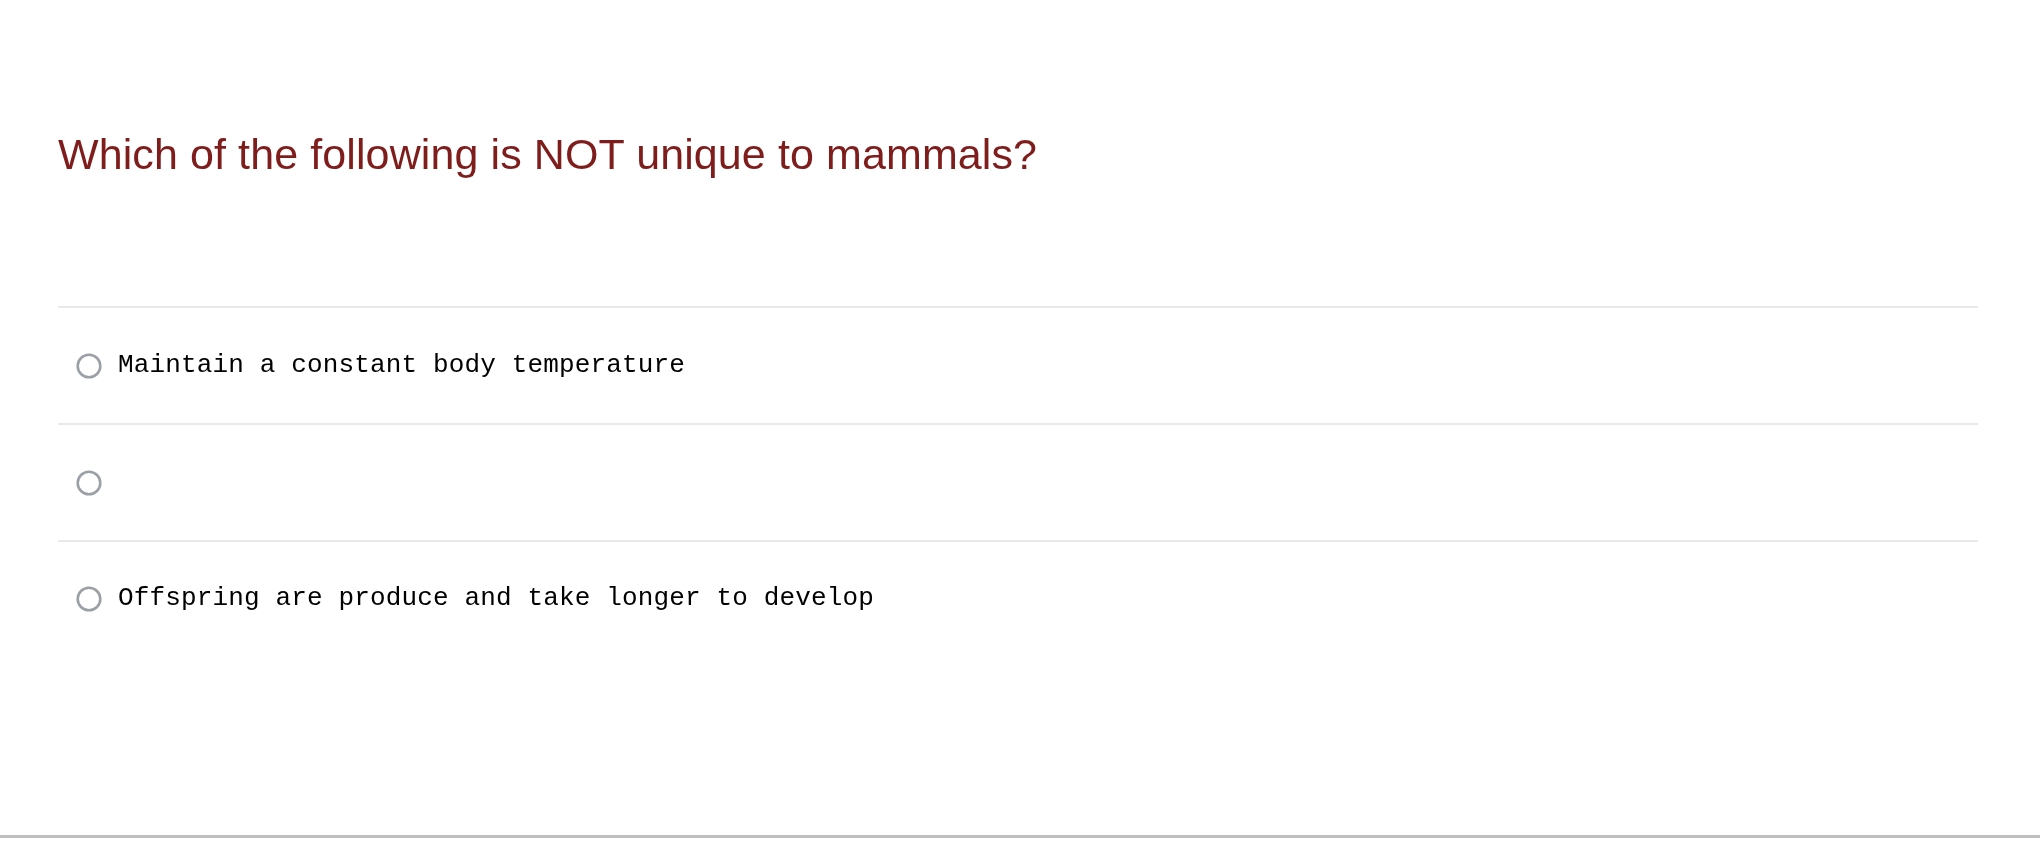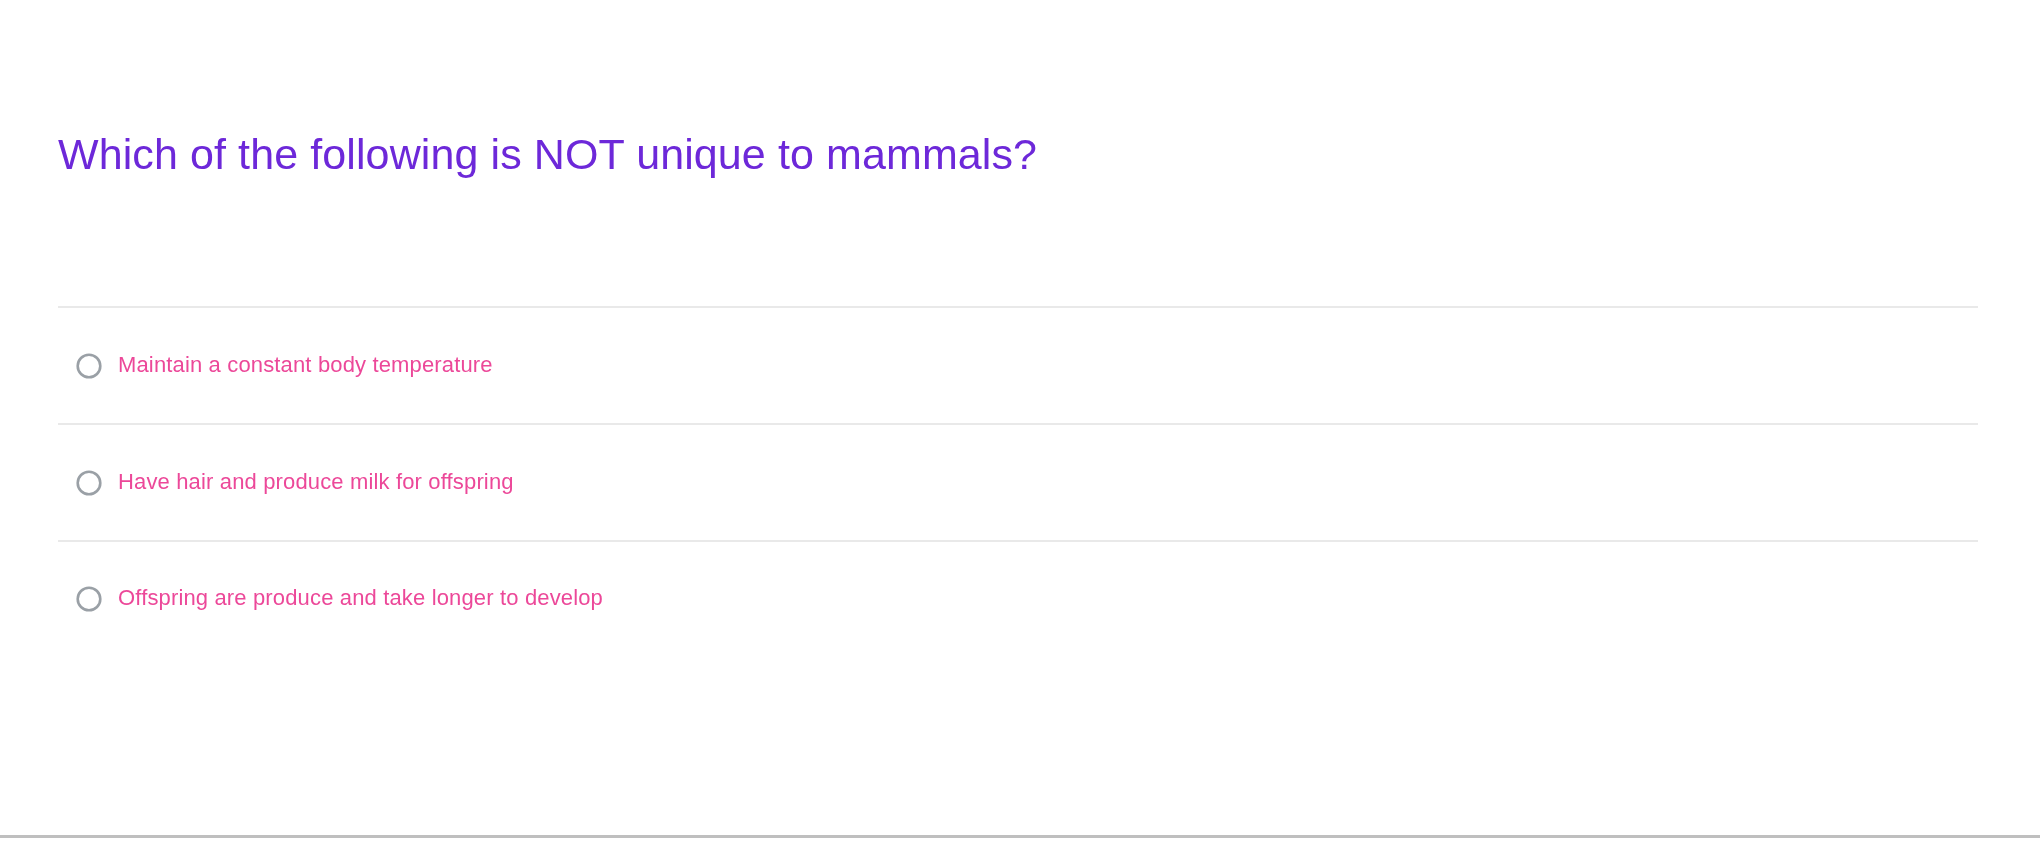--- a/index.html
+++ b/index.html
@@ -25,21 +25,21 @@
     box-sizing: border-box;
   }
 
   
   #question-prompt {
     position: absolute;
     left: 58px;
     top: 128px;
     font-size: 43px;
     line-height: 52px;
-    color: #6d28d9;
+    color: #7f1d1d;
     letter-spacing: 0.1px;
     white-space: nowrap;
   }
 
   
   #options-list {
     position: absolute;
     left: 58px;
     top: 306px;
     width: 1920px;
@@ -65,26 +65,27 @@
     margin-left: 18px;
     margin-right: 16px;
     display: block;
   }
   .radio-outer svg {
     display: block;
   }
 
   .option-label {
     flex: 0 1 auto;
-    font-size: 22px;
+    font-size: 26px;
     line-height: 40px;
-    color: #ec4899;
+    color: #000000;
     letter-spacing: 0.15px;
     white-space: nowrap;
     padding-bottom: 2px;
+    font-family: Liberation Mono, monospace;
   }
 
   
   #card-bottom-divider {
     position: absolute;
     left: 0;
     top: 835px;
     width: 2040px;
     height: 3px;
     background: #bfbfbf;
@@ -108,21 +109,20 @@
       <span class="option-label">Maintain a constant body temperature</span>
     </div>
 
 
     <div class="option-row">
       <span class="radio-outer">
         <svg width="26" height="26" viewBox="0 0 26 26" aria-hidden="true">
           <circle cx="13" cy="13" r="11.3" fill="none" stroke="#9aa0a6" stroke-width="2.6"></circle>
         </svg>
       </span>
-      <span class="option-label">Have hair and produce milk for offspring</span>
     </div>
 
     <div class="option-row last-row">
       <span class="radio-outer">
         <svg width="26" height="26" viewBox="0 0 26 26" aria-hidden="true">
           <circle cx="13" cy="13" r="11.3" fill="none" stroke="#9aa0a6" stroke-width="2.6"></circle>
         </svg>
       </span>
       <span class="option-label">Offspring are produce and take longer to develop</span>
     </div>

